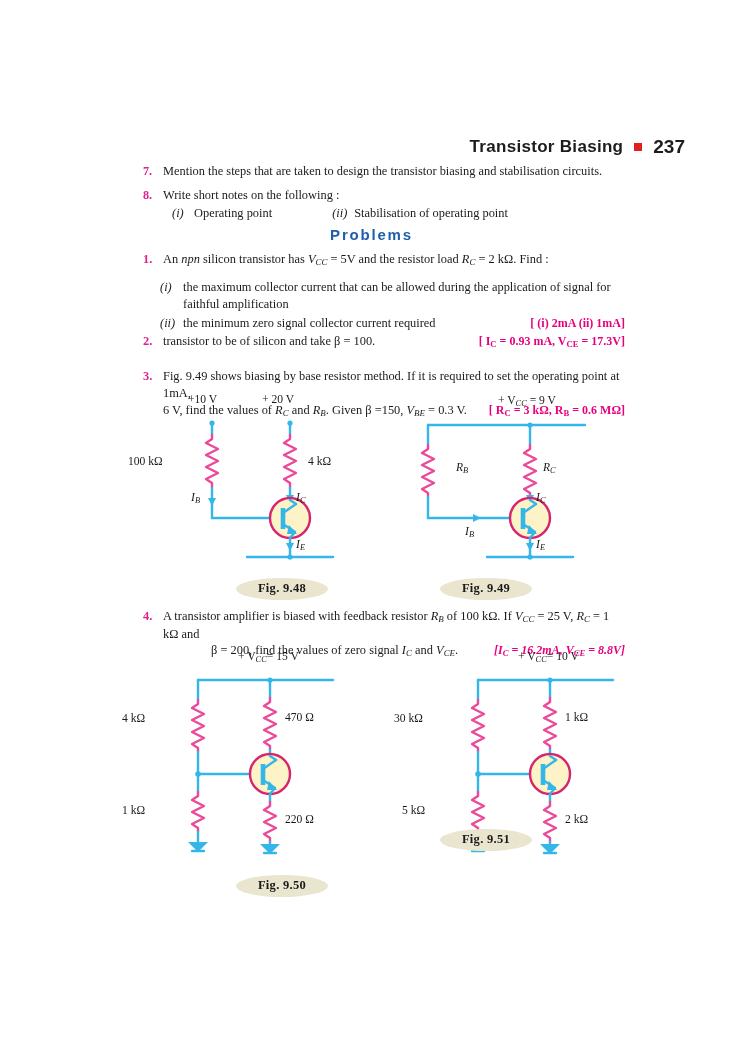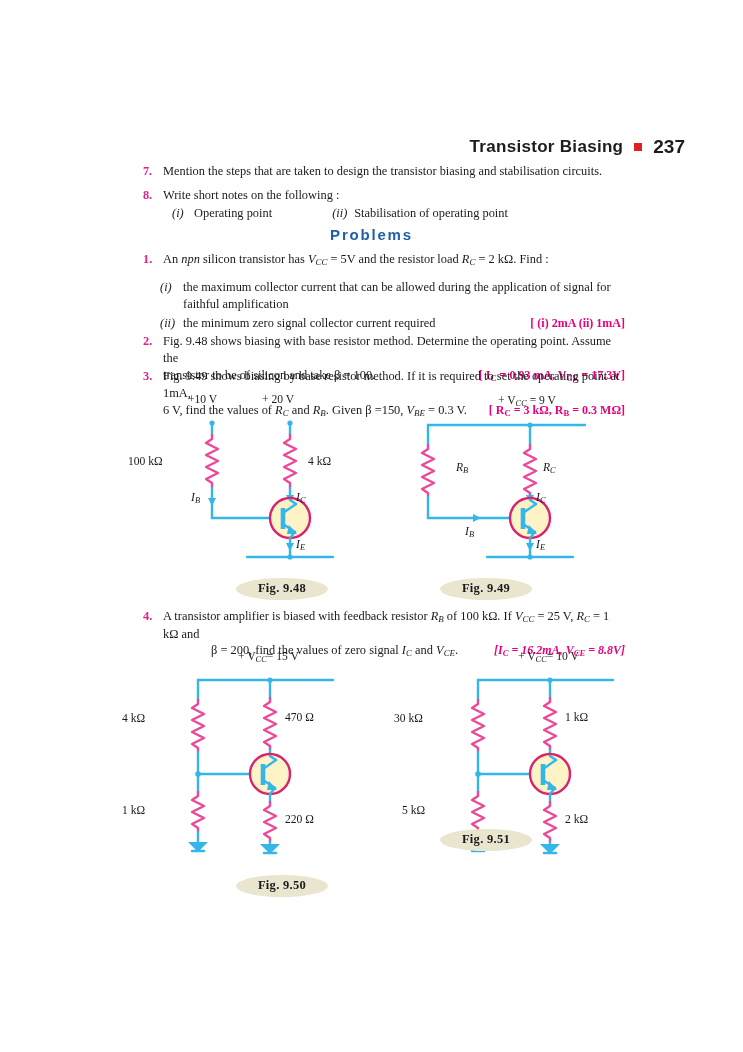--- a/index.html
+++ b/index.html
@@ -202,35 +202,34 @@
 
   <div class="p1sub" style="top:315px">
     <span class="rn">(ii)</span>
     <span style="flex:1">the minimum zero signal collector current required</span>
     <span class="ans">[ (i) 2mA (ii) 1mA]</span>
   </div>
 
   <div class="prob p2">
     <span class="pnum">2.</span>
     <span class="pbody">
-      <div>Fig. 9.48 shows biasing with base resistor method.  Determine the operating point.  Assume the</div>
       <div style="display:flex;justify-content:space-between;">
         <span>transistor to be of silicon and take β = 100.</span>
         <span class="ans"><span>[ I</span><span class="sub">C</span><span> = 0.93 mA, V</span><span class="sub">CE</span><span> = 17.3V]</span></span>
       </div>
     </span>
   </div>
 
   <div class="prob p3">
     <span class="pnum">3.</span>
     <span class="pbody">
       <div>Fig. 9.49 shows biasing by base resistor method. If it is required to set the operating point at 1mA,</div>
       <div style="display:flex;justify-content:space-between;">
         <span><span>6 V, find the values of </span><i>R</i><i class="sub">C</i><span> and </span><i>R</i><i class="sub">B</i><span>.  Given β =150, </span><i>V</i><i class="sub">BE</i><span> = 0.3 V.</span></span>
-        <span class="ans"><span>[ R</span><span class="sub">C</span><span> = 3 kΩ, R</span><span class="sub">B</span><span> = 0.3 MΩ]</span></span>
+        <span class="ans"><span>[ R</span><span class="sub">C</span><span> = 3 kΩ, R</span><span class="sub">B</span><span> = 0.6 MΩ]</span></span>
       </div>
     </span>
   </div>
 
   <div class="prob p4">
     <span class="pnum">4.</span>
     <span class="pbody">
       <div><span>A transistor amplifier is biased with feedback resistor </span><i>R</i><i class="sub">B</i><span> of 100 kΩ. If </span><i>V</i><i class="sub">CC</i><span> = 25 V, </span><i>R</i><i class="sub">C</i><span> = 1 kΩ and</span></div>
       <div style="display:flex;justify-content:space-between;padding-left:48px;">
         <span><span>β = 200, find the values of zero signal </span><i>I</i><i class="sub">C</i><span> and </span><i>V</i><i class="sub">CE</i><span>.</span></span>

